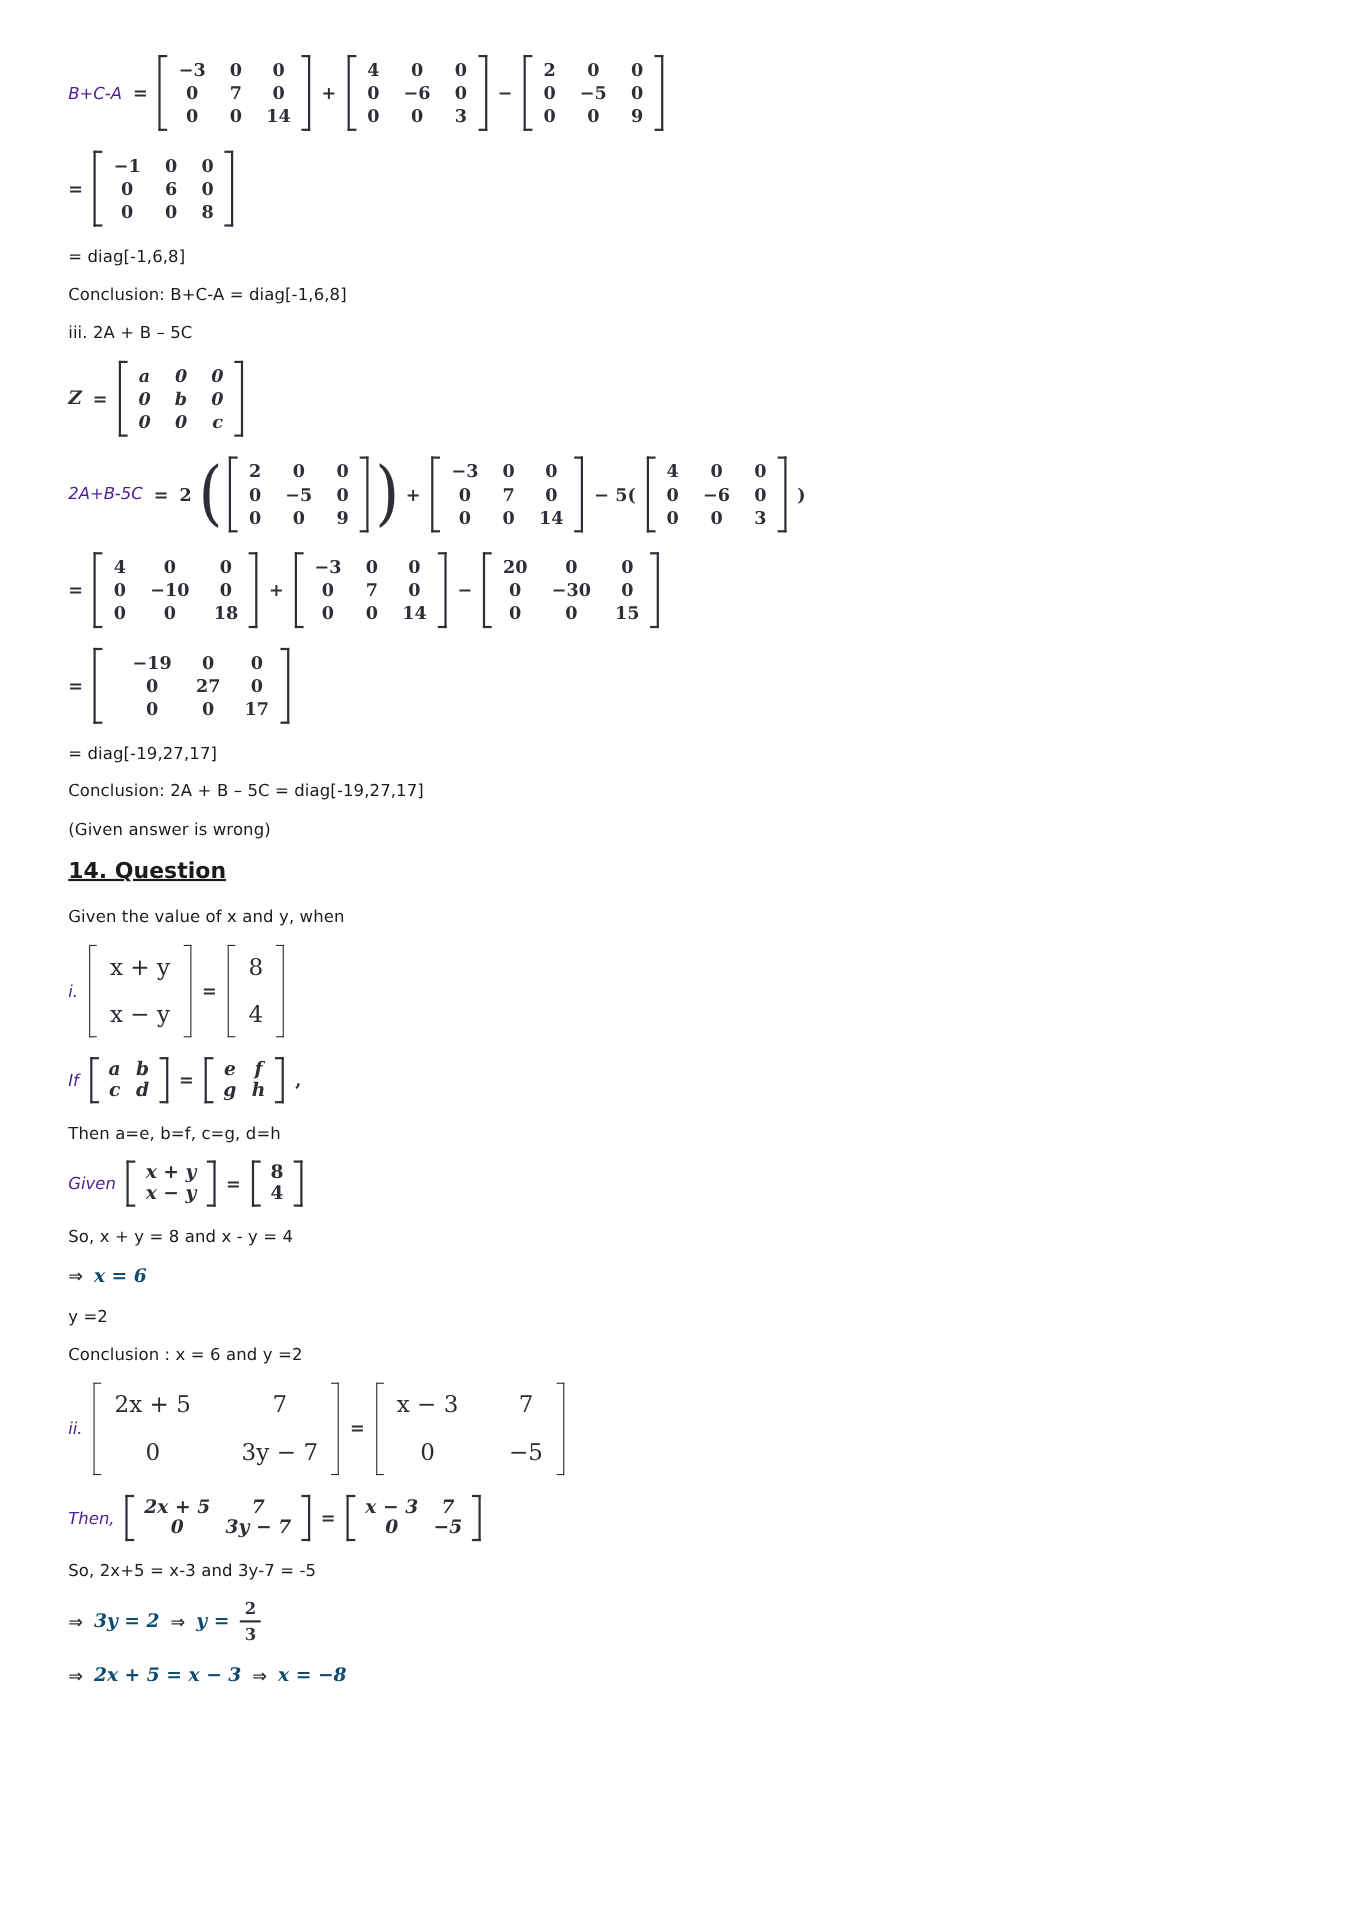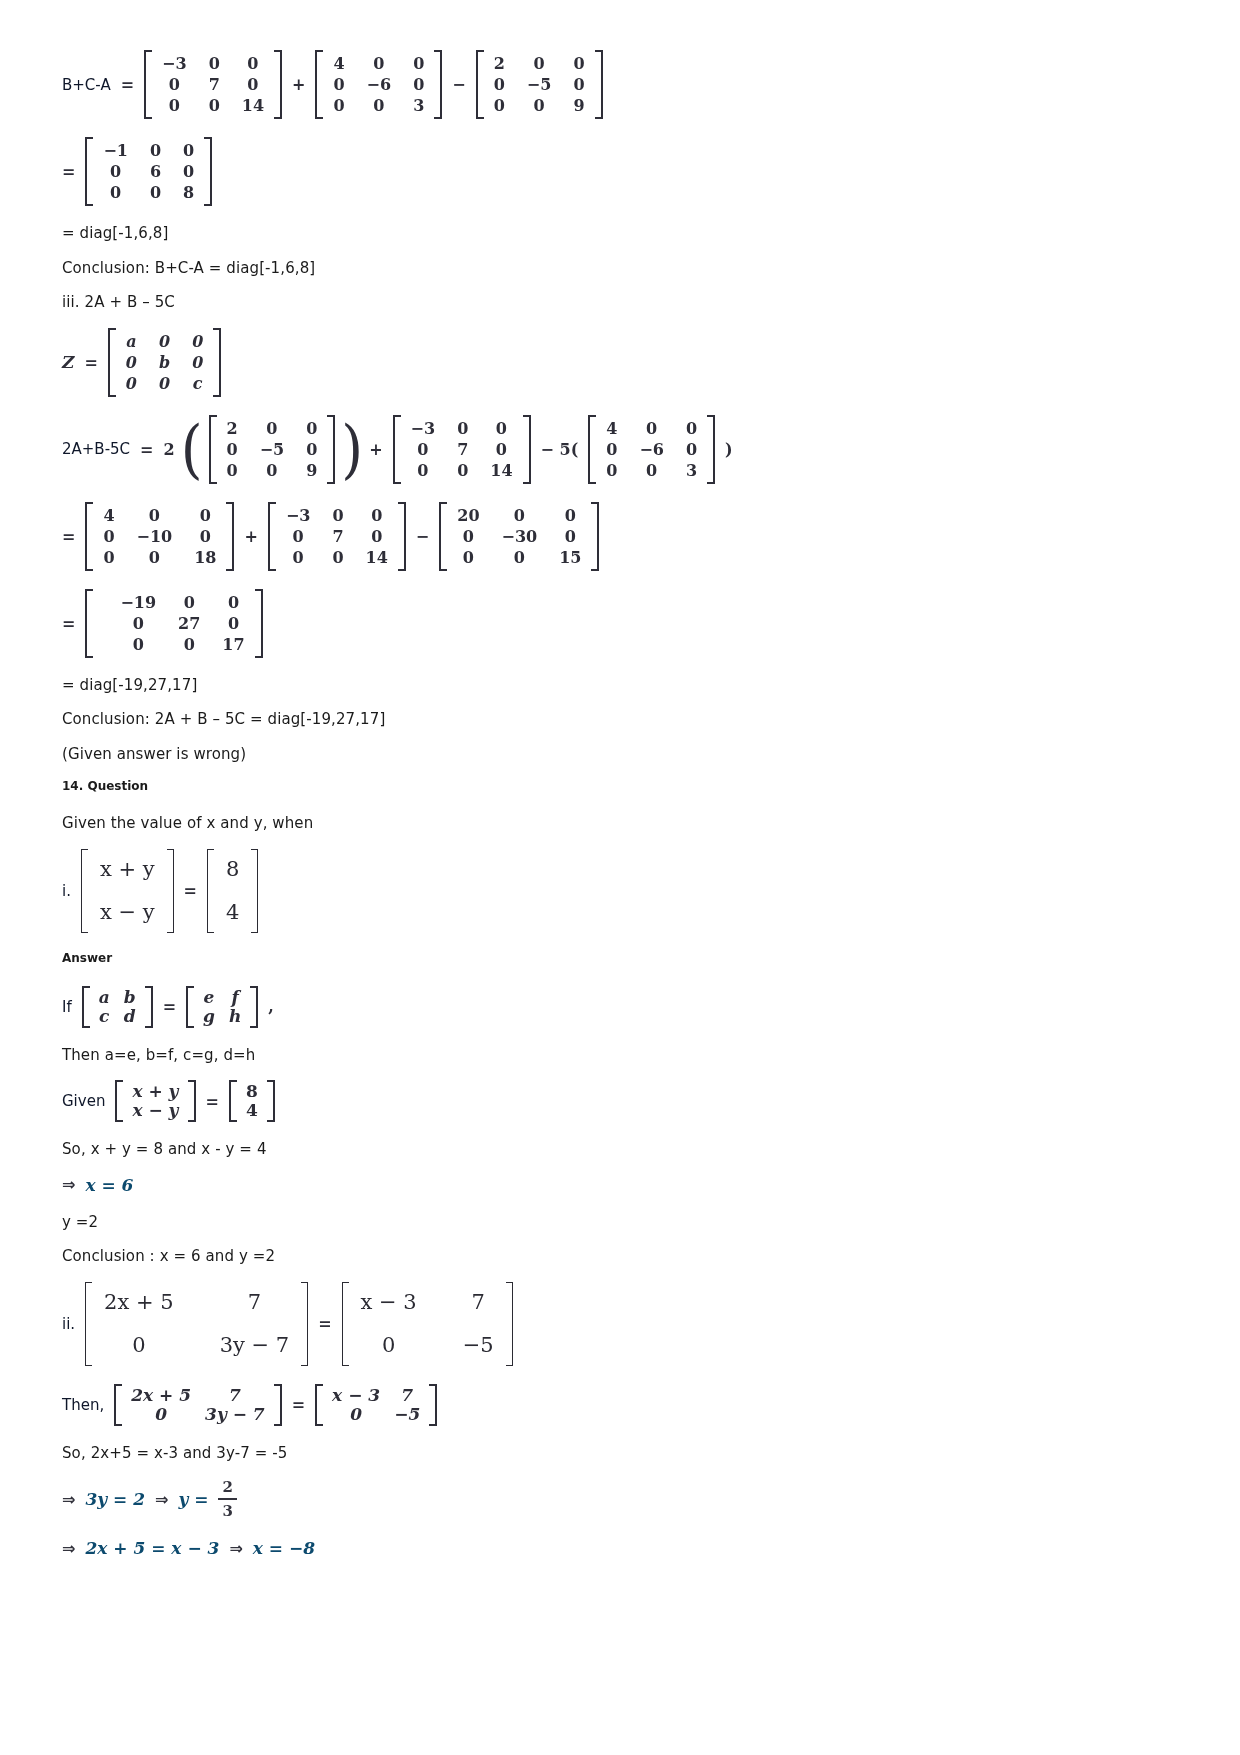--- a/index.html
+++ b/index.html
@@ -1,25 +1,25 @@
 <!DOCTYPE html>
 <html><head>
 <meta charset="utf-8">
 <style>
   html,body{margin:0;padding:0;background:#ffffff;}
   body{width:1240px;min-height:1755px;font-family:"DejaVu Sans",sans-serif;color:#1b1b1b;}
   .doc{padding:46px 40px 40px 62px;}
 
   
   .t{font-size:15px;line-height:19px;margin:0 0 15.5px 0;letter-spacing:.1px;}
-  .h{font-size:12px;font-weight:bold;margin:6px 0 21px 0;}
+  .h{font-size:20px;font-weight:bold;margin:6px 0 21px 0;text-decoration:underline;}
 
   
   .eq{display:flex;align-items:center;gap:10px;margin:4px 0 18px 0;}
-  .lbl{font-size:15px;color:#0f172a;white-space:pre;}
+  .lbl{font-size:15px;color:#4c1d95;white-space:pre;font-style:italic;}
   .lbl-math{font-family:"DejaVu Serif",serif;font-style:italic;font-weight:bold;
             font-size:17px;color:#2e2e38;}
   .sym{font-family:"DejaVu Serif",serif;font-size:16px;font-weight:bold;
        color:#2e2e38;white-space:pre;}
   .arrow{font-size:16px;color:#33333d;font-weight:bold;}
   .mexpr{font-family:"DejaVu Serif",serif;font-style:italic;font-weight:bold;
          font-size:17px;color:#0c4a6e;white-space:pre;}
 
   
   .matrix{display:inline-flex;align-items:stretch;font-family:"DejaVu Serif",serif;
@@ -300,21 +300,20 @@
     <span class="matrix m-disp">
         <span class="mb mbl"></span>
         <span class="mgrid" style="grid-template-columns: repeat(1, auto);">
           <span class="mcell">8</span>
           <span class="mcell">4</span>
         </span>
         <span class="mb mbr"></span>
       </span>
   </div>
 
-  <p class="h">Answer</p>
 
   <div class="eq">
     <span class="lbl">If</span>
     <span class="matrix m-inline m-italic">
         <span class="mb mbl"></span>
         <span class="mgrid" style="grid-template-columns: repeat(2, auto);">
           <span class="mcell">a</span>
           <span class="mcell">b</span>
           <span class="mcell">c</span>
           <span class="mcell">d</span>

